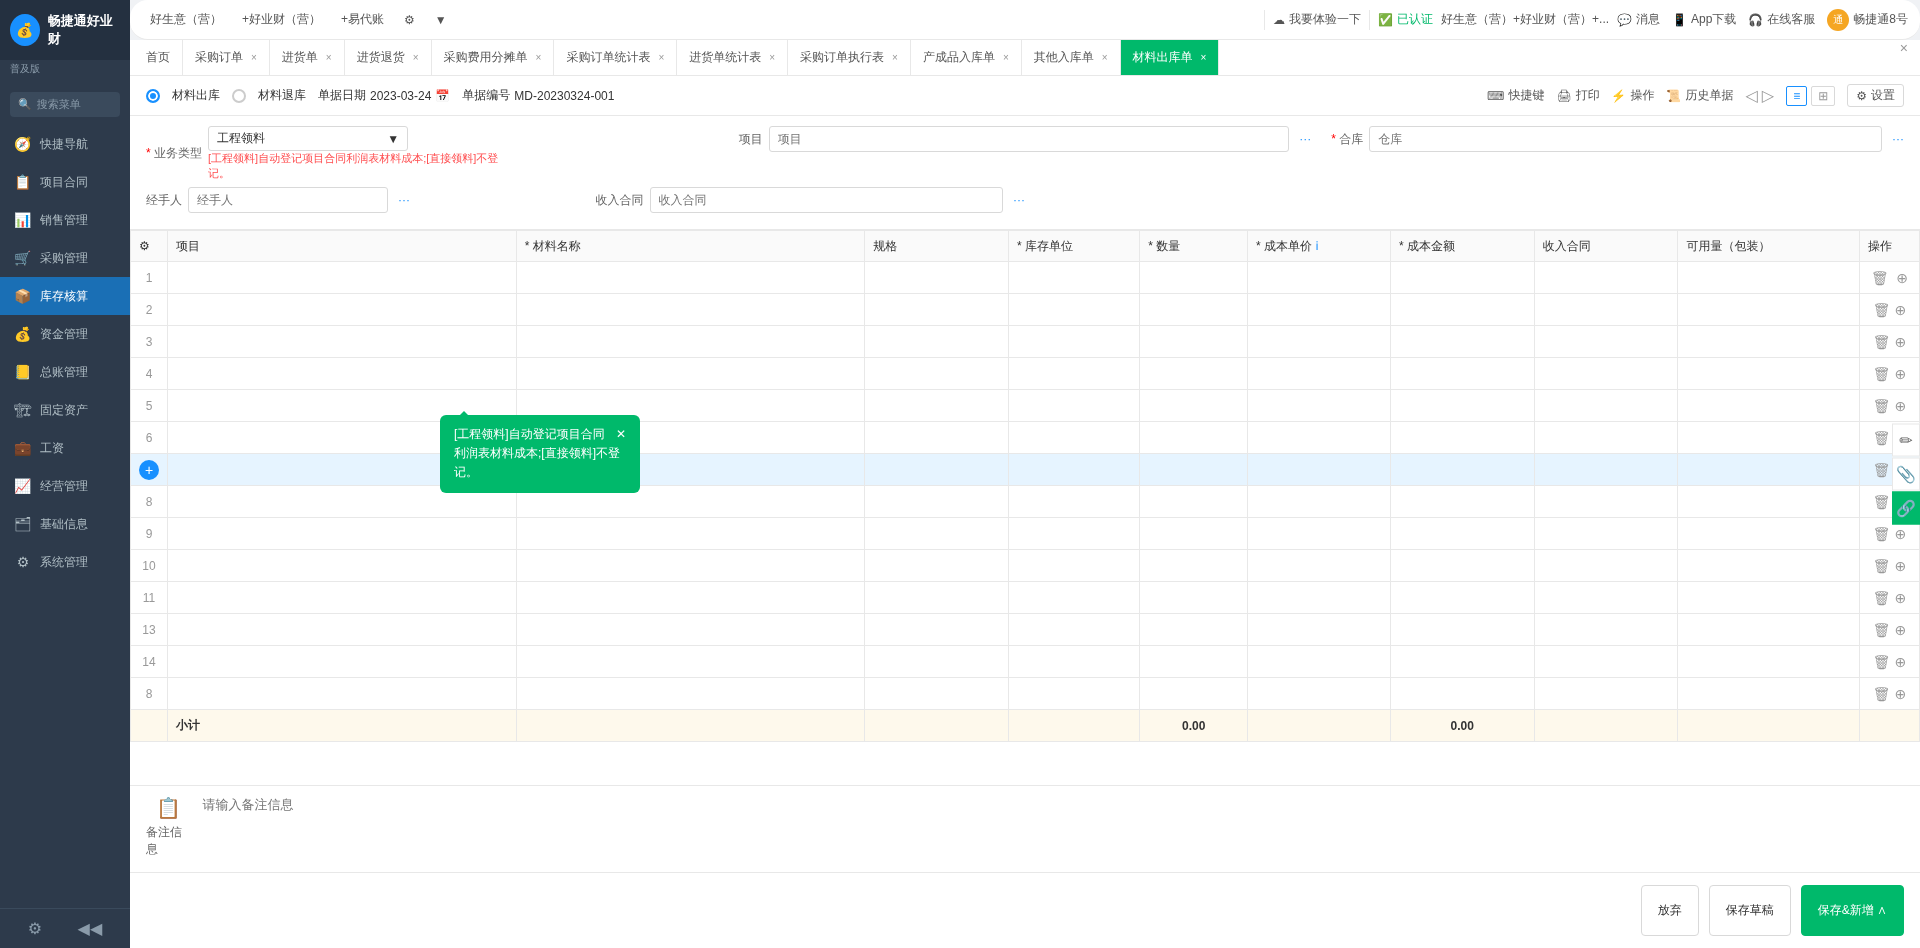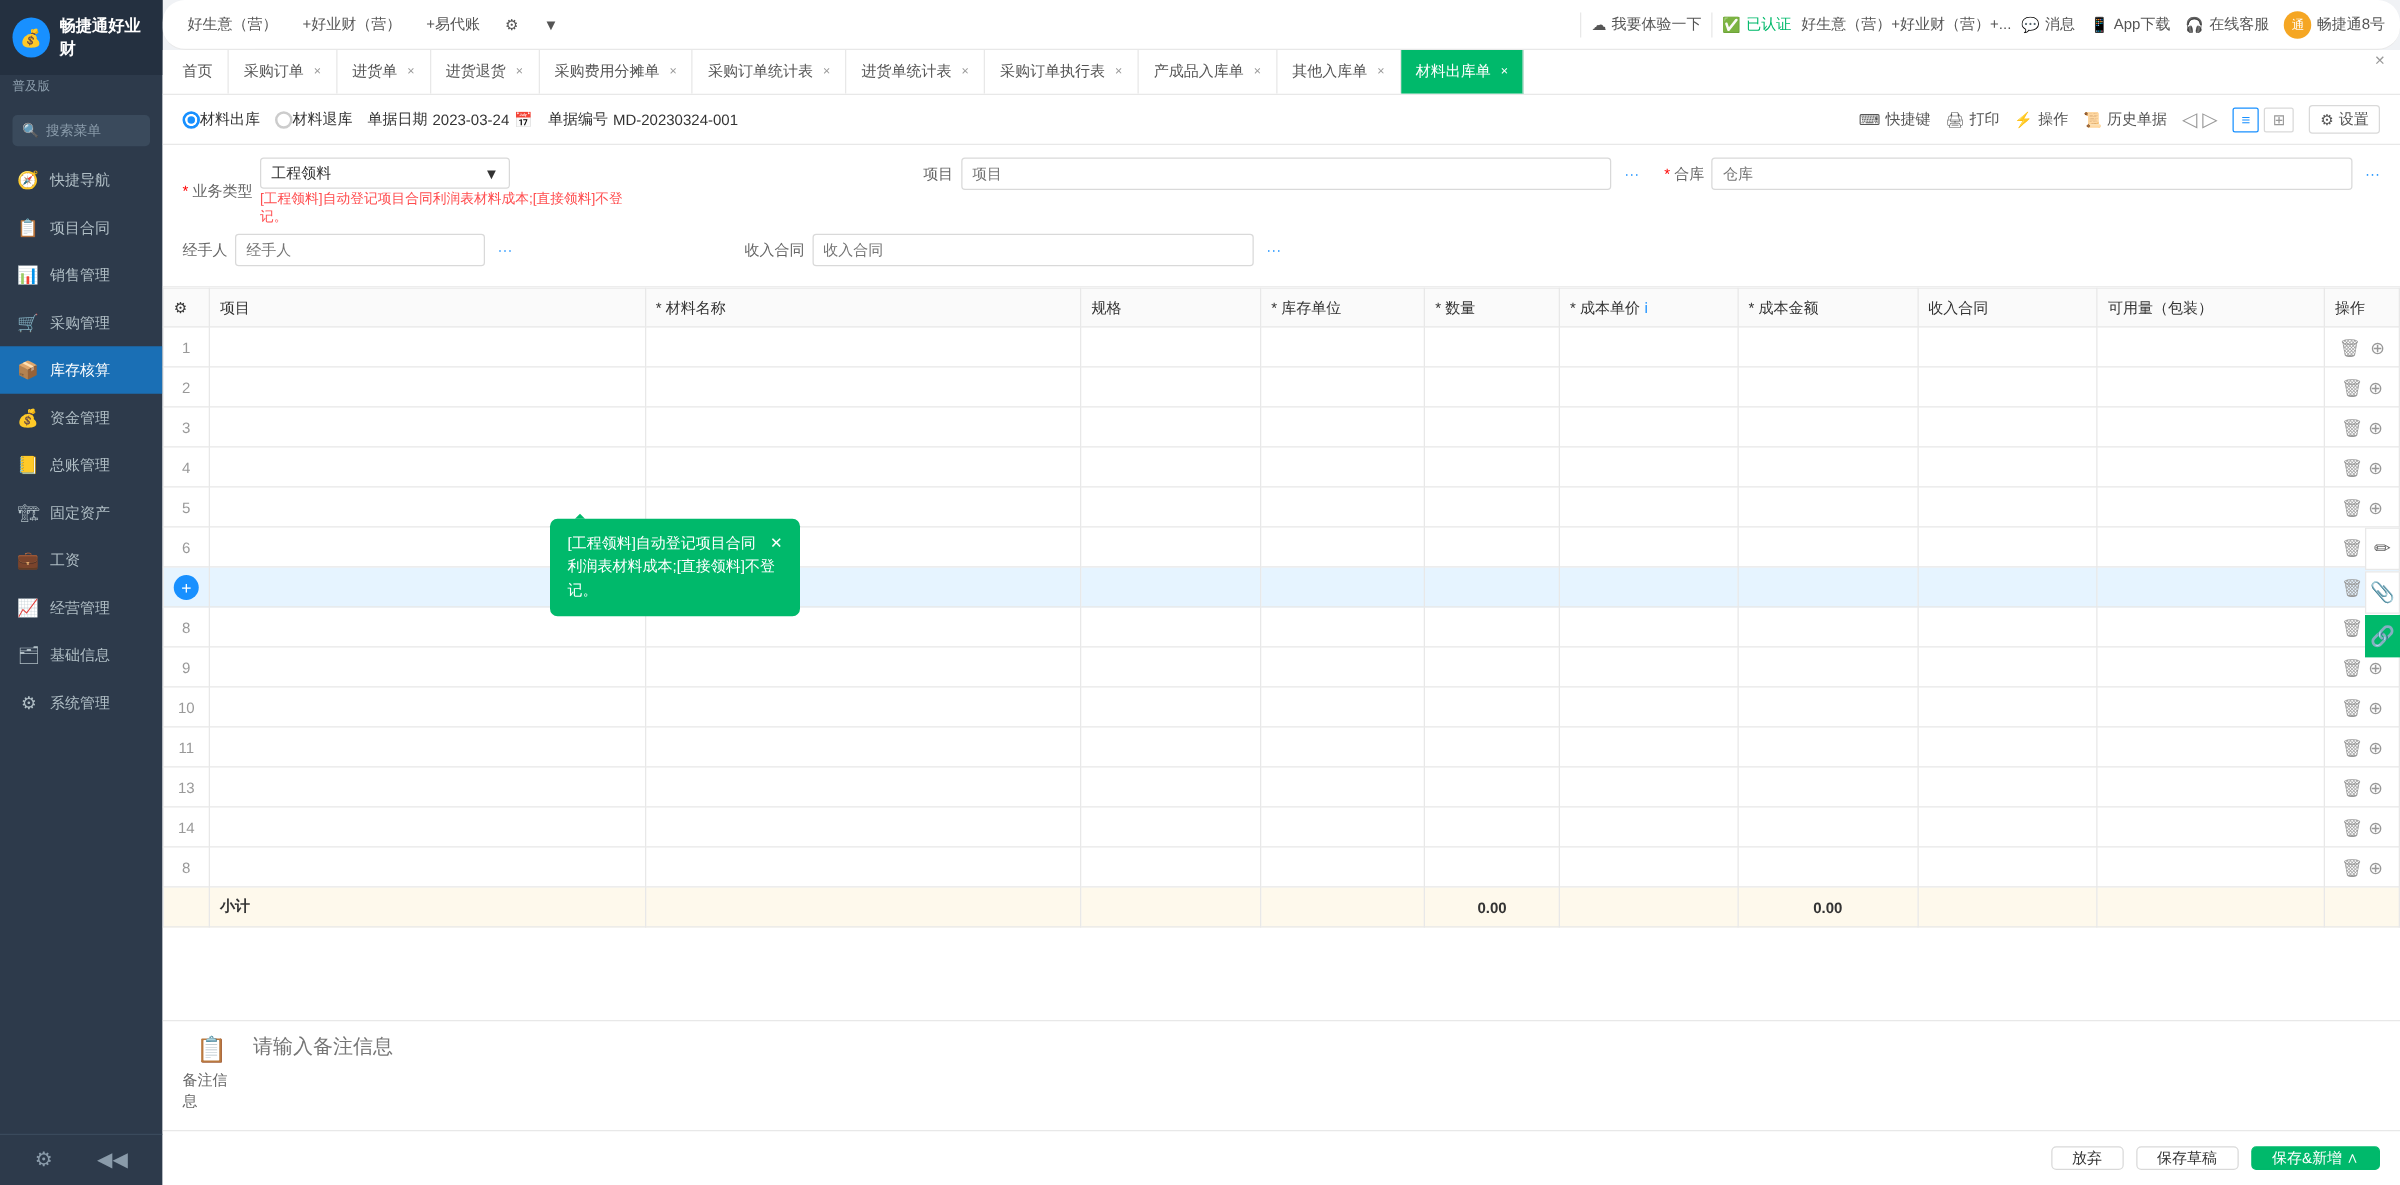--- a/index.html
+++ b/index.html
@@ -37,21 +37,21 @@
     .tab-item.active .tab-close { color: #fff; }
     .tabbar-close { margin-left: auto; color: #999; cursor: pointer; font-size: 14px; padding: 0 8px; }
 
     
     .content { flex: 1; background: #f5f7fa; overflow-y: auto; display: flex; flex-direction: column; }
 
     
     .doc-header { display: flex; align-items: center; gap: 16px; padding: 8px 16px; background: #fff; border-bottom: 1px solid #e8e8e8; flex-shrink: 0; }
     .doc-header-left { display: flex; align-items: center; gap: 12px; flex: 1; }
     .radio-group { display: flex; gap: 12px; }
-    .radio-item { display: flex; align-items: center; gap: 0; cursor: pointer; }
+    .radio-item { display: flex; align-items: center; gap: 12px; cursor: pointer; }
     .radio-circle { width: 14px; height: 14px; border-radius: 50%; border: 2px solid #ccc; }
     .radio-circle.checked { border-color: #1890ff; background: #1890ff; box-shadow: inset 0 0 0 2px #fff; }
     .doc-date { display: flex; align-items: center; gap: 4px; }
     .doc-no { display: flex; align-items: center; gap: 4px; }
     .doc-header-right { display: flex; align-items: center; gap: 12px; }
     .header-btn { display: flex; align-items: center; gap: 4px; font-size: 12px; cursor: pointer; color: #555; }
 
     
     .form-fields { background: #fff; padding: 10px 16px; border-bottom: 1px solid #e8e8e8; flex-shrink: 0; }
     .form-row { display: flex; align-items: flex-start; gap: 20px; margin-bottom: 6px; }
@@ -75,25 +75,25 @@
     .action-btn { color: #999; cursor: pointer; font-size: 14px; margin: 0 2px; }
     .table-scroll { overflow-y: auto; flex: 1; }
 
     
     .add-row-btn { display: flex; align-items: center; justify-content: center; width: 20px; height: 20px; background: #1890ff; color: #fff; border-radius: 50%; cursor: pointer; font-size: 14px; }
 
     
     .notes-area { background: #fff; padding: 10px 16px; border-top: 1px solid #e8e8e8; display: flex; align-items: flex-start; gap: 10px; min-height: 70px; }
     .notes-icon { color: #00b96b; font-size: 20px; }
     .notes-label { color: #666; font-size: 12px; margin-bottom: 4px; }
-    .notes-input { border: none; outline: none; color: #14532d; font-size: 16px; width: 100%; resize: none; }
+    .notes-input { border: none; outline: none; color: #14532d; font-size: 13px; width: 100%; resize: none; }
 
     
     .footer { background: #fff; padding: 12px 16px; border-top: 1px solid #e8e8e8; display: flex; justify-content: flex-end; gap: 10px; flex-shrink: 0; }
-    .btn { padding: 0 16px; border-radius: 4px; font-size: 12px; cursor: pointer; border: 1px solid #d9d9d9; background: #fff; color: #333; }
+    .btn { padding: 16px 16px; border-radius: 4px; font-size: 12px; cursor: pointer; border: 1px solid #d9d9d9; background: #fff; color: #333; }
     .btn-primary { background: #00b96b; color: #fff; border-color: #00b96b; display: flex; align-items: center; gap: 4px; }
     .btn-save-draft { background: #fff; border-color: #d9d9d9; }
 
     
     .tooltip-popup { position: absolute; background: #00b96b; color: #fff; border-radius: 6px; padding: 10px 14px; font-size: 12px; max-width: 200px; z-index: 100; line-height: 1.6; }
     .tooltip-popup::before { content: ''; position: absolute; top: -8px; left: 20px; border: 4px solid transparent; border-bottom-color: #00b96b; }
     .tooltip-close { float: right; cursor: pointer; margin-left: 8px; }
 
     
     .warning-text { color: #ff4d4f; font-size: 11px; }

